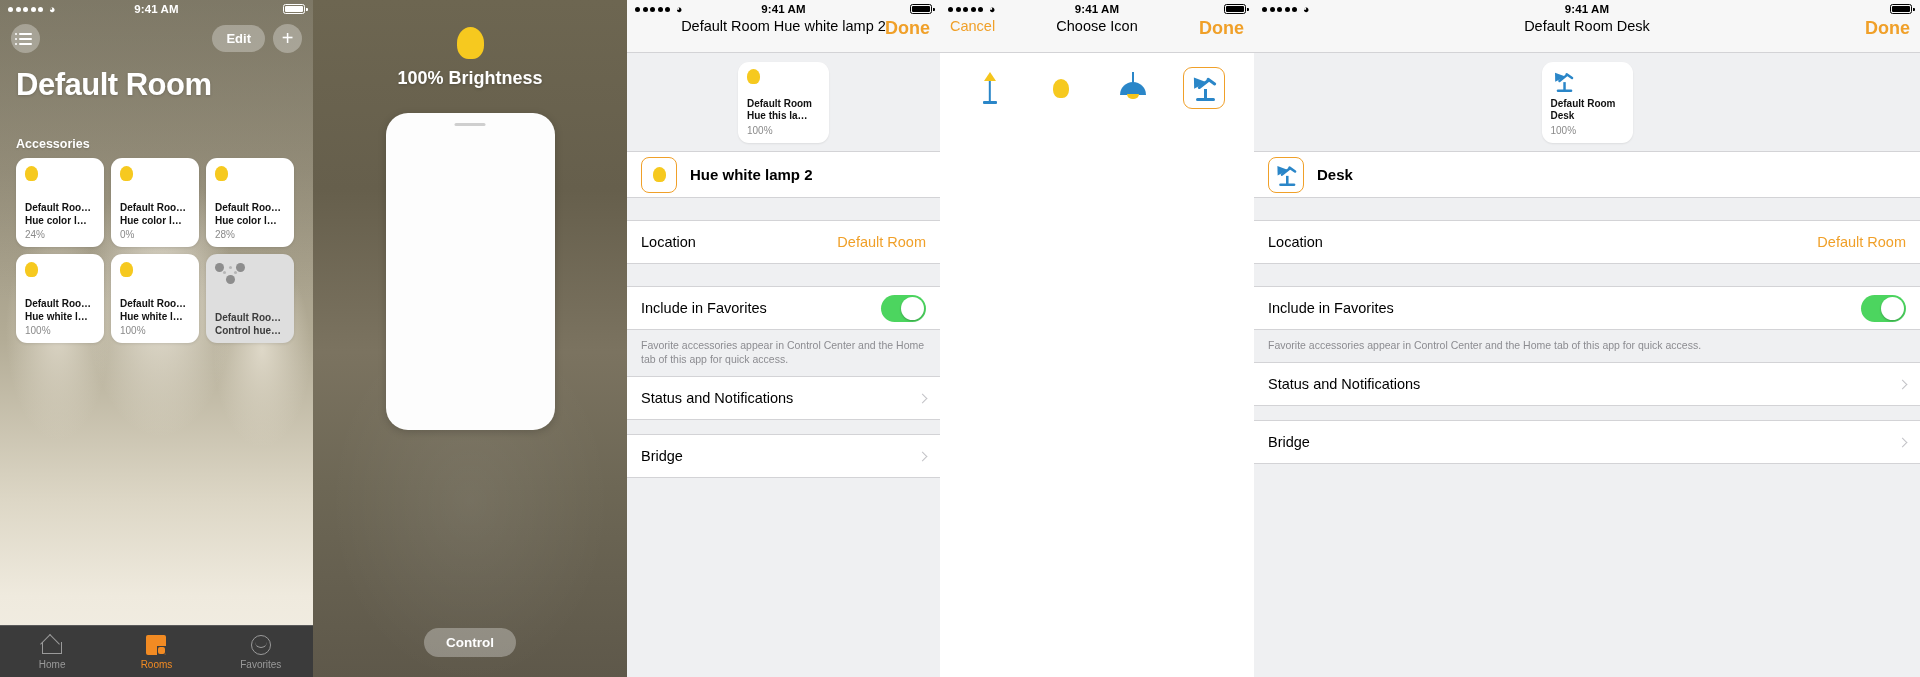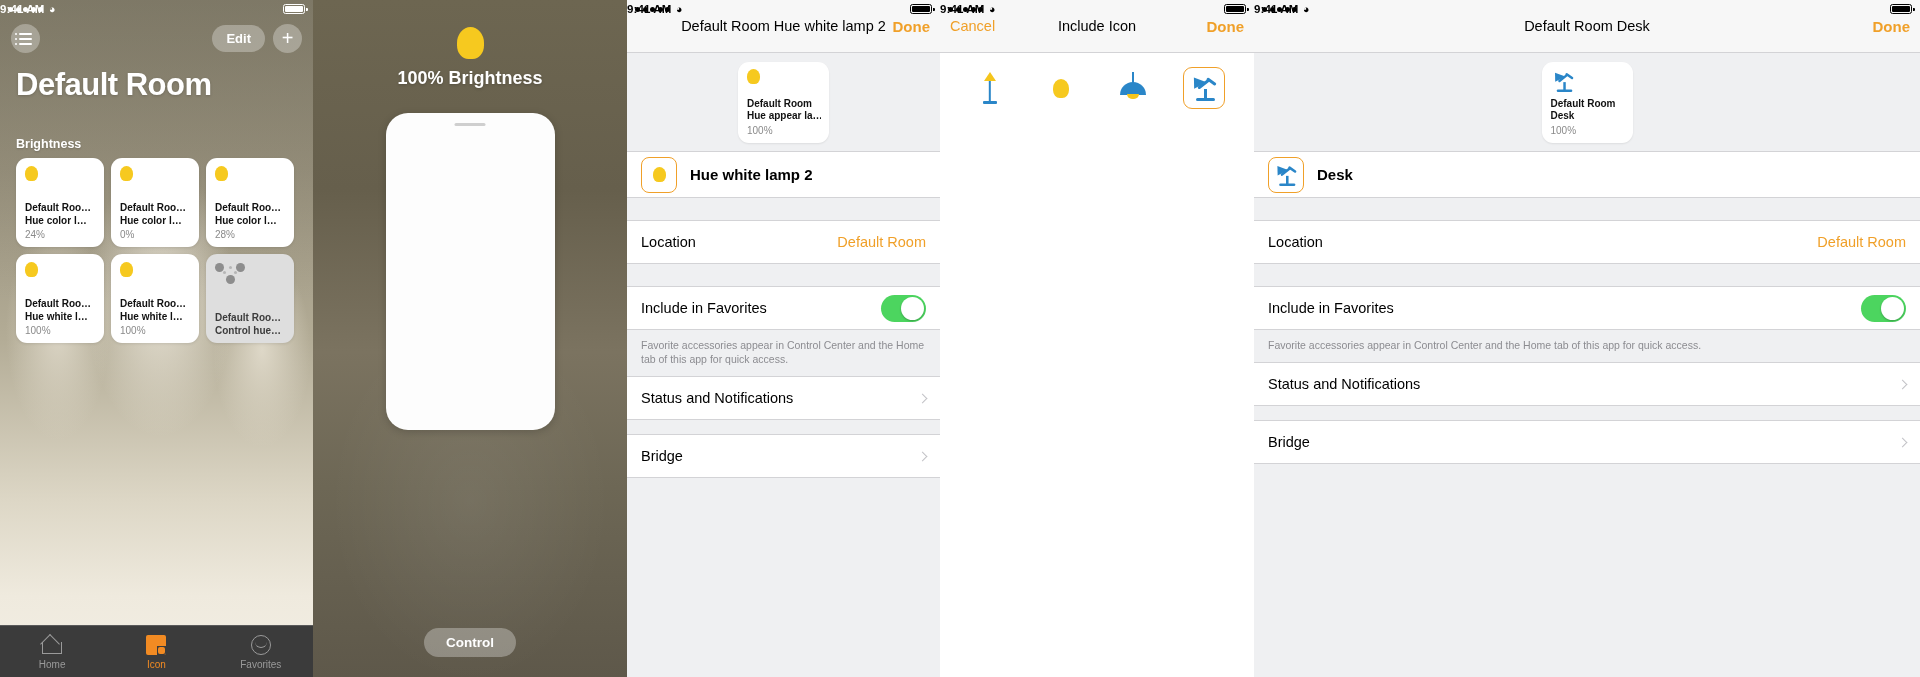--- a/index.html
+++ b/index.html
@@ -20,21 +20,21 @@
 
   
   .statusbar {
     position: relative; height: 18px; display: flex; align-items: center;
     font-size: 11px; font-weight: bold; z-index: 10;
   }
   .sb-dots { display: flex; gap: 2.5px; margin-left: 8px; align-items: center; }
   .sb-dot { width: 5px; height: 5px; border-radius: 50%; background: currentColor; }
   .sb-wifi { margin-left: 6px; font-size: 11px; line-height: 1; }
   .sb-time {
-    position: absolute; left: 0; right: 0; 
+    position: absolute; left: 0; right: 0; text-align: center;
     font-size: 11.5px; font-weight: bold; letter-spacing: .1px;
   }
   .sb-batt {
     position: absolute; right: 8px; width: 22px; height: 10px;
     border: 1.3px solid currentColor; border-radius: 2.5px;
   }
   .sb-batt::after {
     content: ""; position: absolute; right: -3.5px; top: 2.6px;
     width: 2px; height: 3.6px; background: currentColor; border-radius: 0 1px 1px 0;
   }
@@ -204,21 +204,21 @@
   
   .ios { position: absolute; inset: 0; background: #eff0f2; display: flex; flex-direction: column; }
   .ios .statusbar { background: #f7f7f7; }
   .navbar {
     height: 35px; background: #f7f7f7; position: relative;
     display: flex; align-items: flex-start; justify-content: center;
     border-bottom: .5px solid #d3d3d6;
   }
   .nav-title { font-size: 14.5px; color: #000; font-weight: 400; }
   .nav-right {
-    position: absolute; right: 10px; font-size: 15px; color: #f0a029; font-weight: 600;
+    position: absolute; right: 10px; font-size: 18px; color: #f0a029; font-weight: 600;
   }
   .nav-left {
     position: absolute; left: 10px; font-size: 14.5px; color: #f0a029; font-weight: 400;
   }
   .preview-area { height: 98px; display: flex; align-items: center; justify-content: center; }
   .preview-tile {
     width: 91px; height: 81px; background: #fff; border-radius: 11px;
     padding: 7px 8px 6px 9px; display: flex; flex-direction: column;
     box-shadow: 0 1px 2px rgba(0,0,0,.08);
     overflow: hidden;
@@ -352,21 +352,21 @@
               <i></i>
             </span>
         </div>
         <div class="p1-right">
           <div class="edit-pill">Edit</div>
           <div class="round-btn plus-btn">+</div>
         </div>
       </div>
 
       <div class="p1-title">Default Room</div>
-      <div class="p1-section">Brightness</div>
+      <div class="p1-section">Accessories</div>
 
       <div class="tile-grid">
         <div class="tile">
           <div class="tile-icon">
               <span class="bulb sm"><span class="glass"></span><span class="base"></span></span>
             </div>
           <div class="tile-txt">
             <div class="tile-l1">Default Roo…</div>
             <div class="tile-l2">Hue color l…</div>
             <div class="tile-l3">24%</div>
@@ -439,21 +439,21 @@
         <span>Home</span>
       </div>
       <div class="tabitem active">
         <span class="tab-ic">
             <span class="ic-rooms">
               <i class="a"></i>
               <i class="b"></i>
               <i class="c"></i>
             </span>
           </span>
-        <span>Icon</span>
+        <span>Rooms</span>
       </div>
       <div class="tabitem">
         <span class="tab-ic">
             <span class="ic-auto"></span>
           </span>
         <span>Favorites</span>
       </div>
     </div>
   </div>
 
@@ -489,21 +489,21 @@
         <span class="nav-title">Default Room Hue white lamp 2</span>
         <span class="nav-right">Done</span>
       </div>
       <div class="preview-area">
         <div class="preview-tile">
           <div class="tile-icon">
               <span class="bulb sm"><span class="glass"></span><span class="base"></span></span>
             </div>
           <div class="tile-txt">
             <div class="tile-l1">Default Room</div>
-            <div class="tile-l2">Hue appear la…</div>
+            <div class="tile-l2">Hue this la…</div>
             <div class="tile-l3">100%</div>
           </div>
         </div>
       </div>
       <div class="row row-tall">
         <div class="icon-box">
           <span class="bulb sm"><span class="glass"></span><span class="base"></span></span>
         </div>
         <span class="row-name">Hue white lamp 2</span>
       </div>
@@ -542,21 +542,21 @@
             <i class="sb-dot"></i>
         </div>
         <span class="sb-wifi">◕</span>
         <span class="sb-time">9:41 AM</span>
         <span class="sb-batt">
             <i></i>
           </span>
       </div>
       <div class="navbar">
         <span class="nav-left">Cancel</span>
-        <span class="nav-title">Include Icon</span>
+        <span class="nav-title">Choose Icon</span>
         <span class="nav-right">Done</span>
       </div>
       <div class="icon-row">
         <div class="icon-cell">
           <span class="g-floorlamp">
             <span class="shade"></span>
               <span class="pole"></span>
               <span class="foot"></span>
           </span>
         </div>

